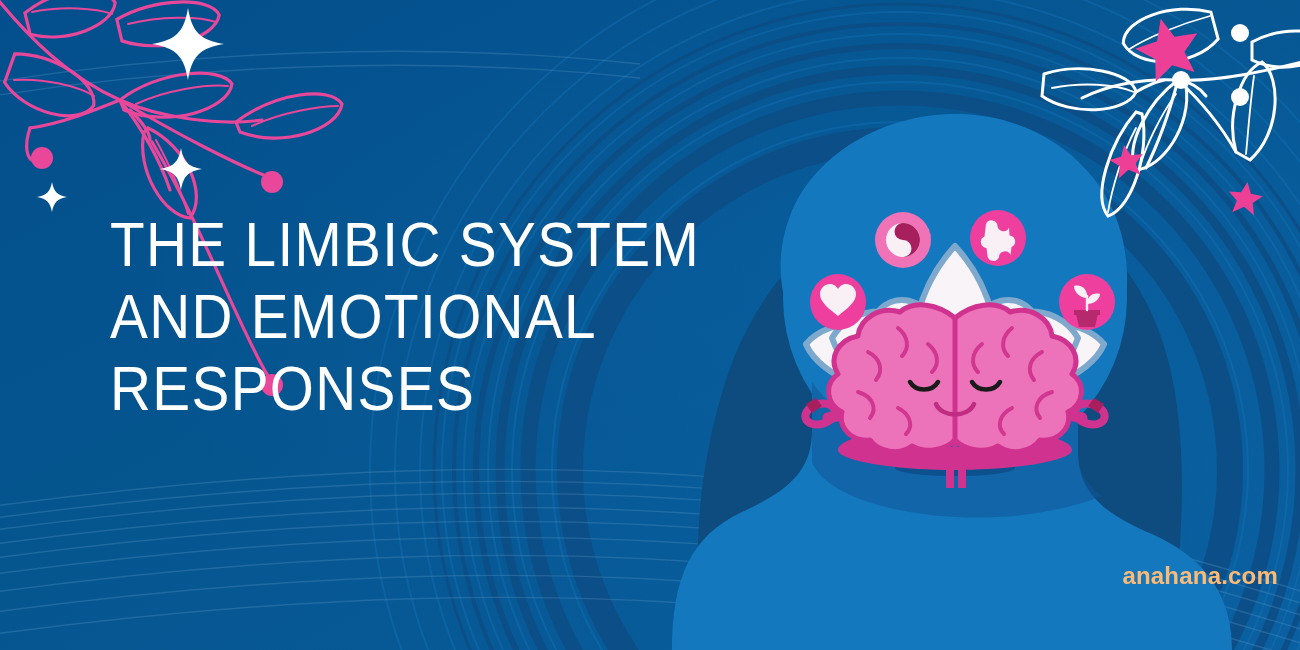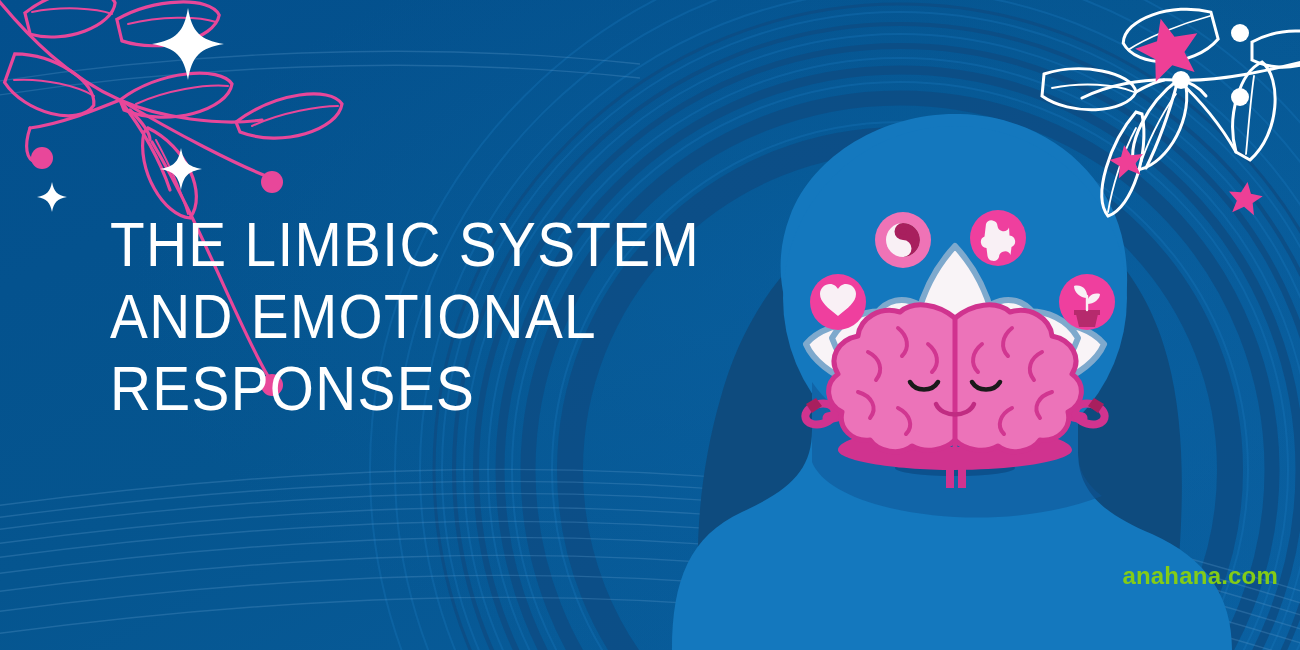--- a/index.html
+++ b/index.html
@@ -71,21 +71,21 @@
     vertical-align: super;
     letter-spacing: 0;
   }
 
   
   .website {
     position: absolute;
     right: 22px;
     top: 562px;
     z-index: 40;
-    color: #84cc16;
+    color: #fdba74;
     font-size: 24px;
     font-weight: bold;
     letter-spacing: 0.2px;
     white-space: nowrap;
   }
 </style>
 </head>
 <body>
 
 <div class="banner">

